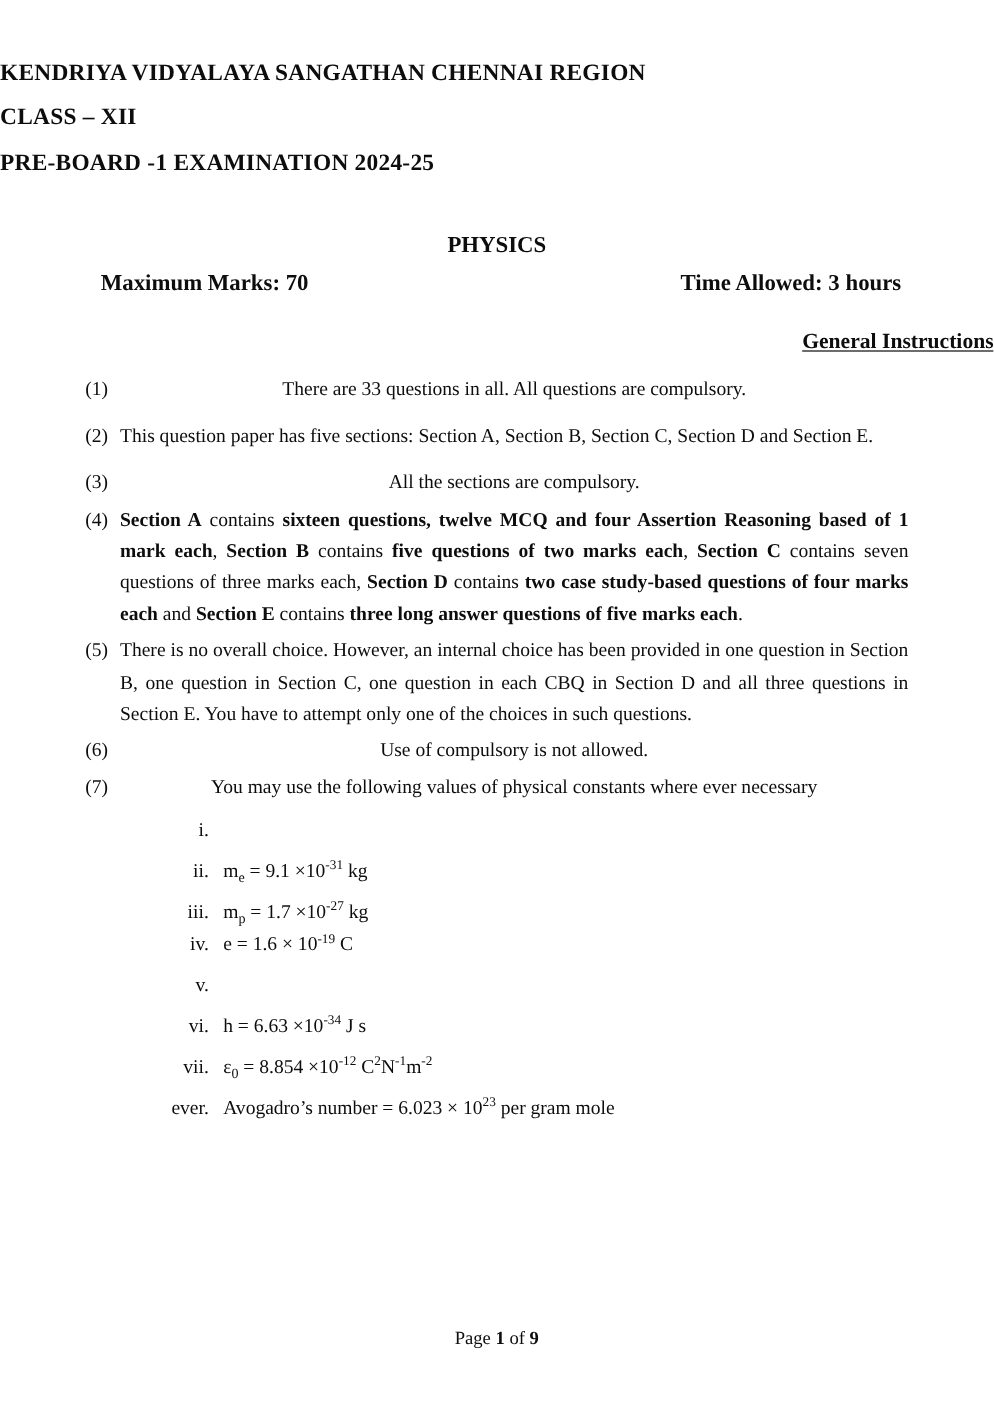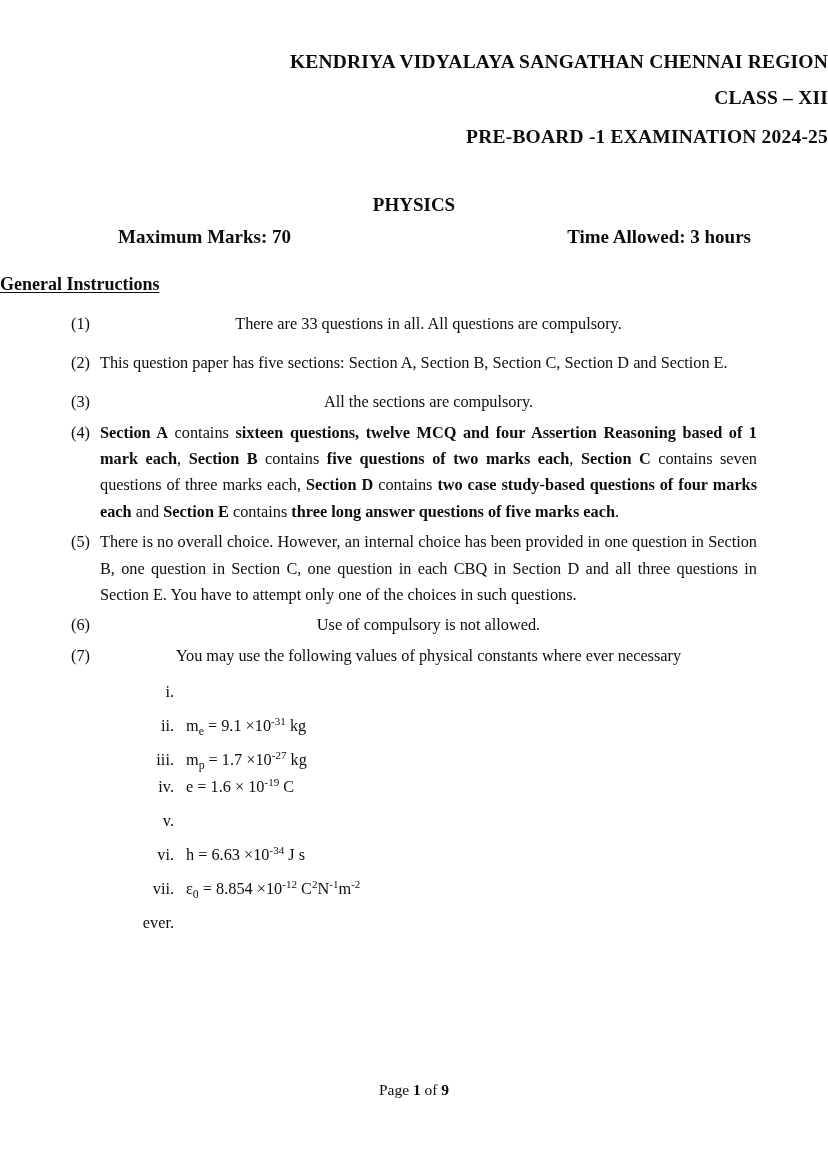--- a/index.html
+++ b/index.html
@@ -17,21 +17,21 @@
     overflow: hidden;
   }
   .page {
     position: absolute;
     inset: 0;
     padding: 0;
   }
 
   
   .header {
-    text-align: right;
+    text-align: left;
     padding-top: 52px;
   }
   .header .line {
     font-weight: bold;
     font-size: 19.5px;
     letter-spacing: 0.2px;
     line-height: 1.0;
   }
   .header .line.l1 { margin-bottom: 16px; }
   .header .line.l2 { margin-bottom: 20px; }
@@ -44,29 +44,29 @@
     font-size: 19px;
     margin-top: 47px;
   }
 
   
   .marks-row {
     display: flex;
     justify-content: space-between;
     align-items: baseline;
     margin-top: 10px;
-    padding-left: 118px;
+    padding-left: 84px;
     padding-right: 77px;
     font-weight: bold;
     font-size: 19px;
   }
 
   
   .gi-head {
-    text-align: left;
+    text-align: right;
     margin-top: 26px;
     font-weight: bold;
     font-size: 18px;
   }
   .gi-head span {
     text-decoration: underline;
     text-underline-offset: 2px;
   }
 
   
@@ -129,21 +129,21 @@
     font-size: 0.72em;
     vertical-align: sub;
     line-height: 0;
   }
 
   
   .footer {
     position: absolute;
     left: 0;
     right: 0;
-    top: 1081px;
+    top: 1107px;
     text-align: center;
     font-size: 15.5px;
   }
   .footer b { font-weight: bold; }
 </style>
 </head>
 <body>
 
 <div class="page">
 
@@ -217,20 +217,21 @@
       <div class="const-item">
         <div class="const-rn">vi.</div>
         <div class="const-val">h = 6.63 ×10<sup>-34</sup> J s</div>
       </div>
       <div class="const-item">
         <div class="const-rn">vii.</div>
         <div class="const-val">ε<sub>0</sub> = 8.854 ×10<sup>-12</sup> C<sup>2</sup>N<sup>-1</sup>m<sup>-2</sup></div>
       </div>
       <div class="const-item">
         <div class="const-rn">ever.</div>
+        <div class="const-val">Avogadro’s number = 6.023 × 10<sup>23</sup> per gram mole</div>
       </div>
     </div>
 
   <div class="footer">
     <span>Page </span><b>1</b><span> of </span><b>9</b>
   </div>
 
 </div>
 
 </body></html>

